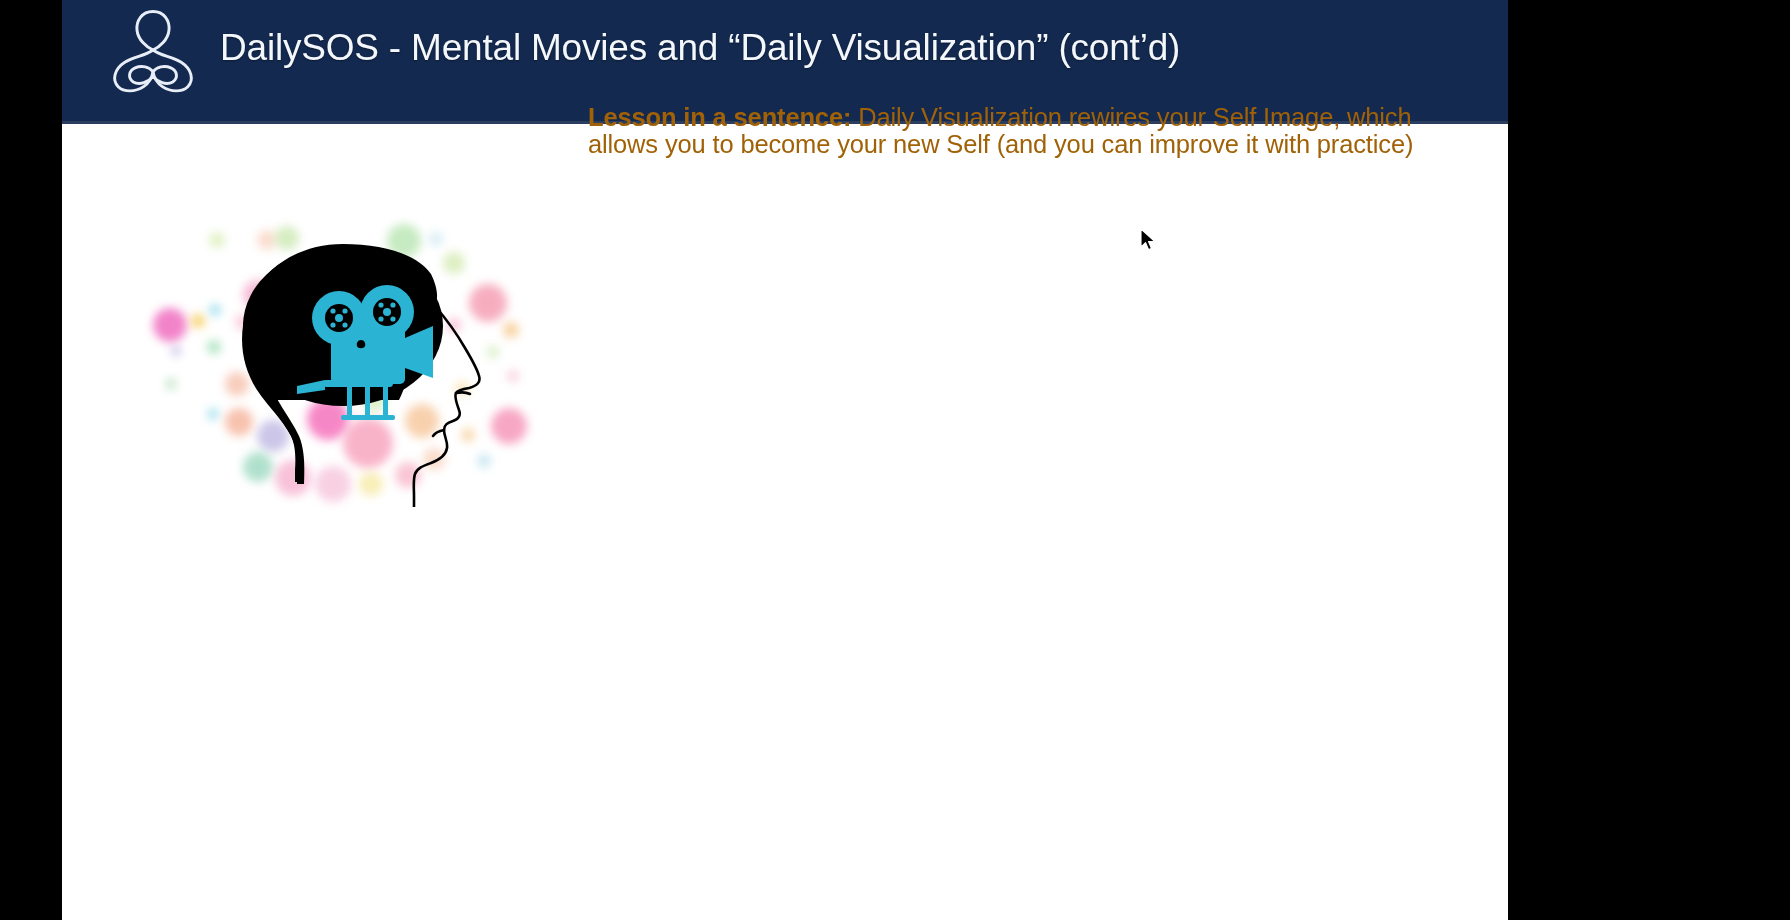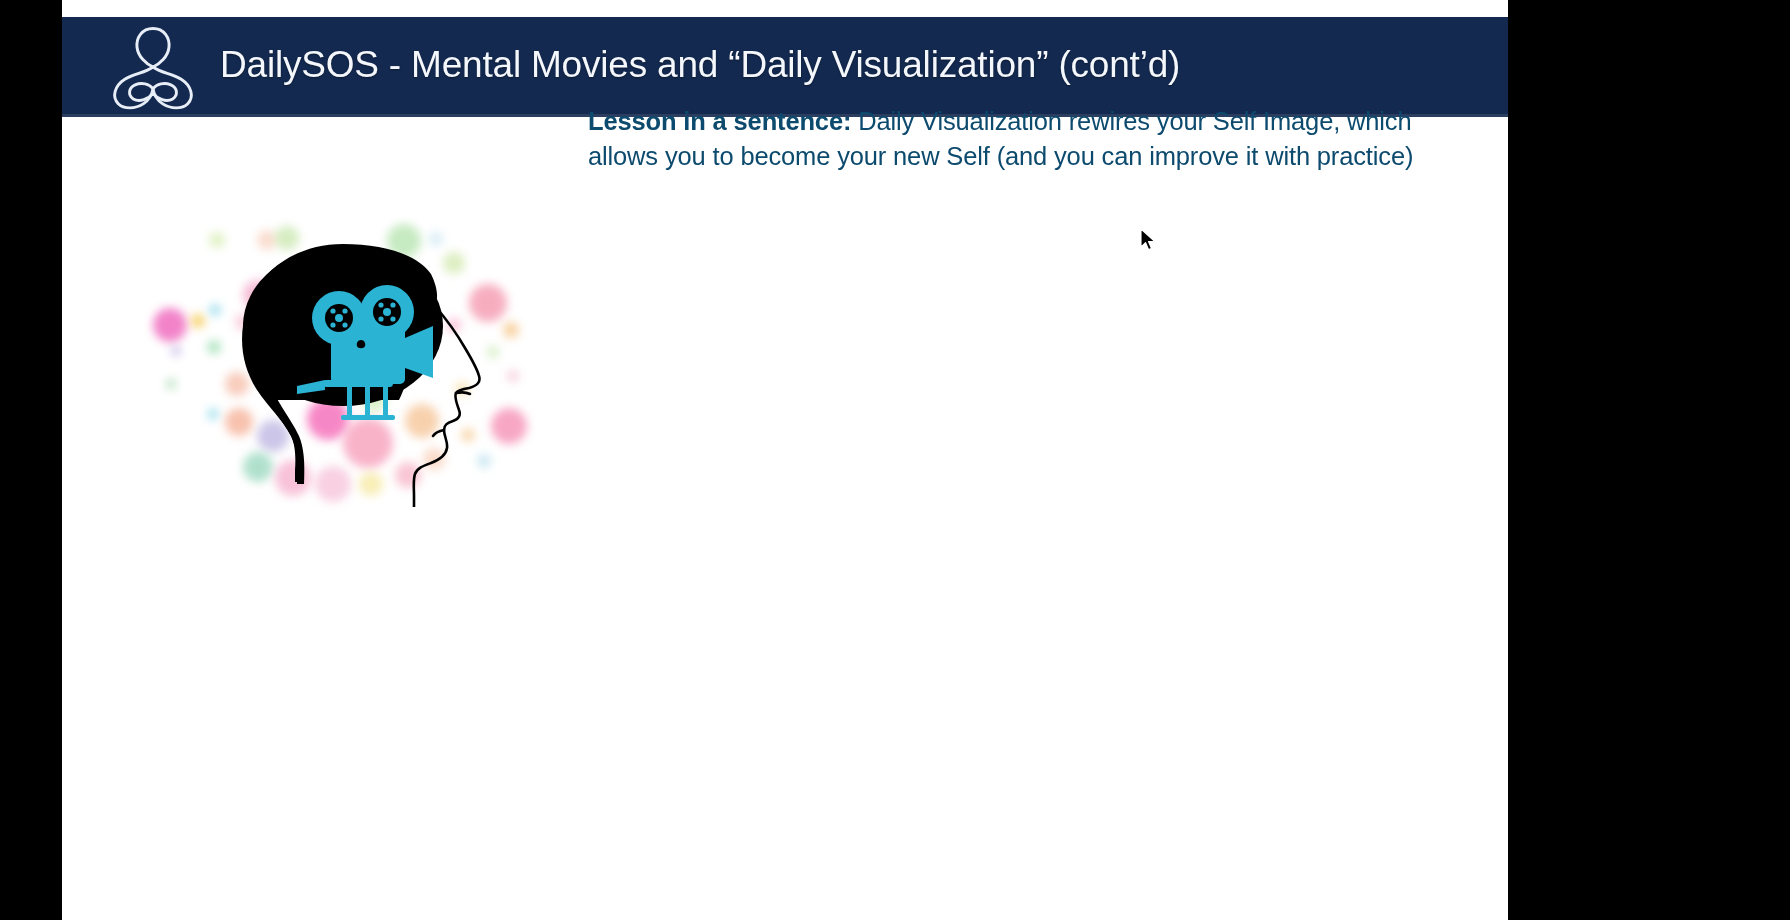--- a/index.html
+++ b/index.html
@@ -18,22 +18,22 @@
   #slide {
     position: absolute;
     left: 62px; top: 0px;
     width: 1446px; height: 920px;
     background: #ffffff;
     overflow: hidden;
   }
   
   #header {
     position: absolute;
-    left: 0; top: 17px;
-    width: 1446px; height: 100px;
+    left: 0; top: 0;
+    width: 1446px; height: 124px;
     background: #13294f;
     display: flex;
     align-items: center;
   }
   #header::after {
     content: "";
     position: absolute;
     left: 0; bottom: 0; width: 100%; height: 3px;
     background: rgba(255,255,255,0.10);
   }
@@ -52,23 +52,23 @@
     letter-spacing: -0.2px;
     line-height: 56px;
     white-space: nowrap;
     text-shadow: 0 1px 2px rgba(0,0,0,0.35);
   }
   
   #lesson {
     position: absolute;
     left: 526px; top: 104px;
     width: 890px;
-    color: #0c4a6e;
+    color: #a16207;
     font-size: 25.5px;
-    line-height: 35px;
+    line-height: 27px;
     letter-spacing: -0.15px;
   }
   #lesson .lead {
     font-weight: 700;
   }
   
   #illus {
     position: absolute;
     left: 85px; top: 222px;
     width: 400px; height: 285px;

